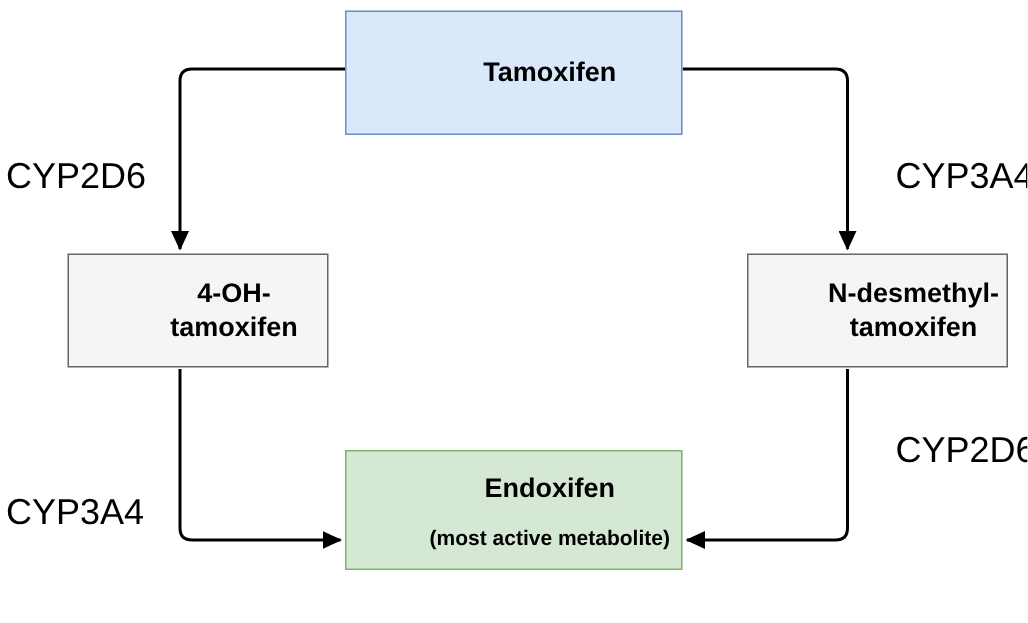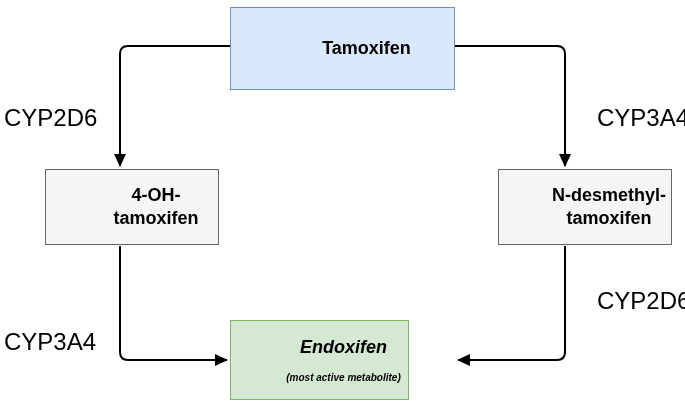--- a/index.html
+++ b/index.html
@@ -16,24 +16,24 @@
   .canvas{position:relative;width:685px;height:415px;background:#ffffff;overflow:hidden;}
   .arrows{position:absolute;left:0;top:0;width:685px;height:415px;}
   .node{position:absolute;display:flex;flex-direction:column;align-items:center;justify-content:center;
         text-align:center;box-sizing:border-box;font-weight:bold;padding-left:48px;}
   .node-tamoxifen{left:230px;top:7px;width:225px;height:83px;
         background:var(--tamoxifen-fill);border:1.5px solid var(--tamoxifen-border);font-size:18px;}
   .node-metabolite{width:174px;height:76px;background:var(--metabolite-fill);
         border:1.5px solid var(--metabolite-border);font-size:18px;line-height:1.3;}
   .node-4oh{left:45px;top:169px;}
   .node-ndesmethyl{left:471px;top:169px;margin-left:27px;}
-  .node-endoxifen{left:230px;top:320px;width:179px;height:80px;
-        background:var(--endoxifen-fill);border:1.5px solid var(--endoxifen-border);font-style:italic;}
+  .node-endoxifen{left:230px;top:300px;width:225px;height:80px;
+        background:var(--endoxifen-fill);border:1.5px solid var(--endoxifen-border);}
   .node-endoxifen .title{font-size:18px;}
-  .node-endoxifen .subtitle{font-size:10px;margin-top:14px;}
+  .node-endoxifen .subtitle{font-size:14px;margin-top:14px;}
   .enzyme{position:absolute;font-size:24px;white-space:nowrap;font-weight:normal;}
   .enzyme-top-left{left:4px;top:104px;}
   .enzyme-top-right{left:597px;top:104px;}
   .enzyme-bottom-left{left:4px;top:328px;}
   .enzyme-bottom-right{left:597px;top:287px;}
 </style>
 </head>
 <body>
 
 <div class="canvas">

